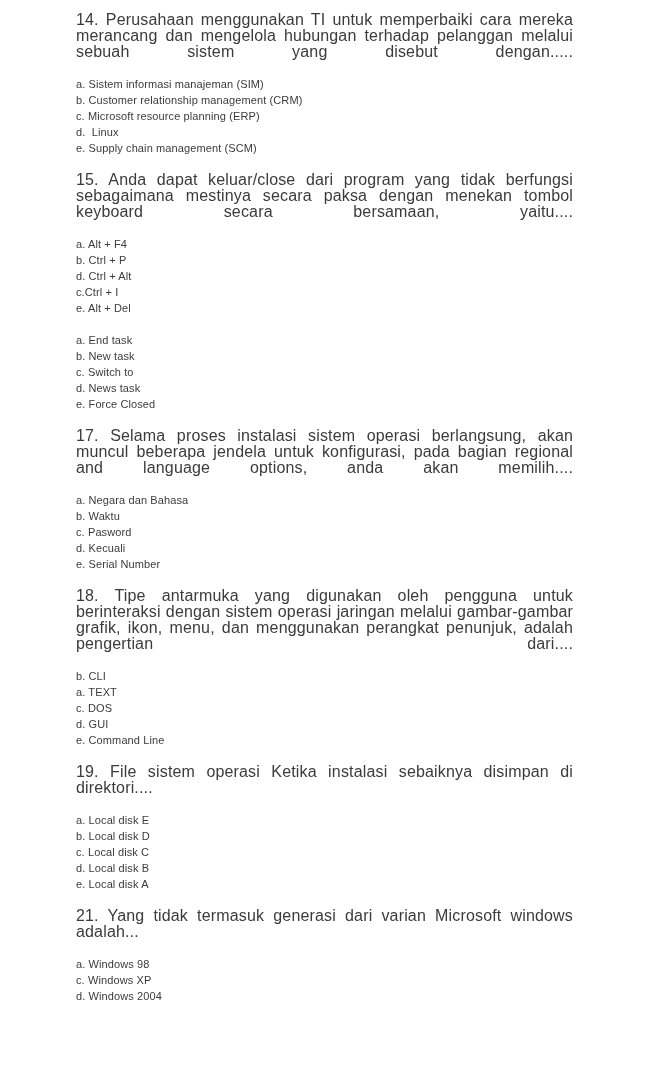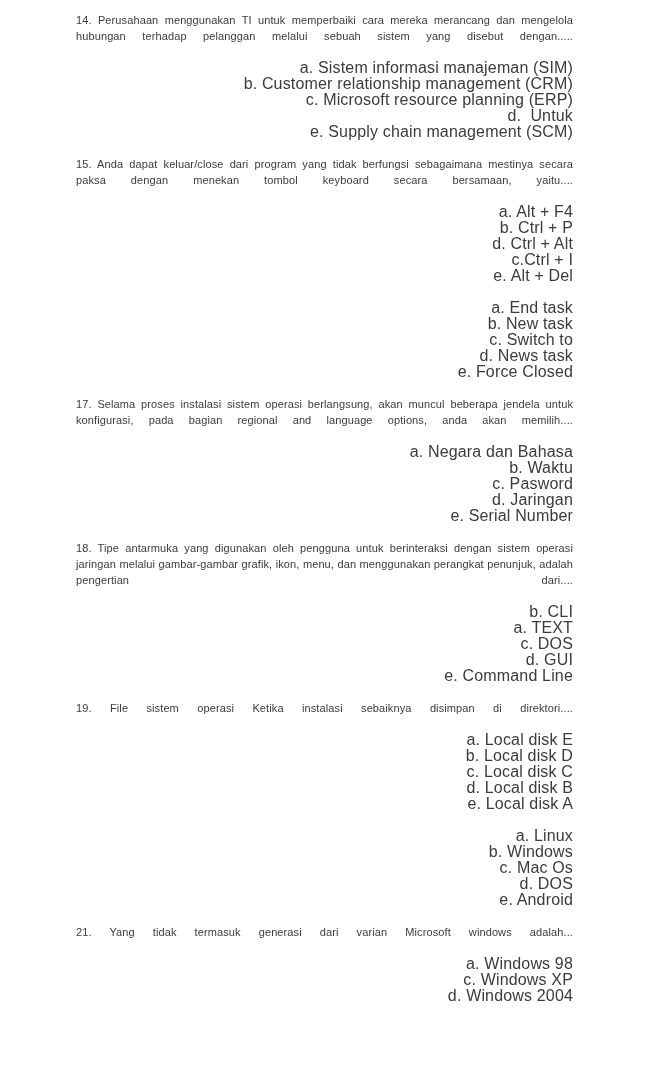--- a/index.html
+++ b/index.html
@@ -24,61 +24,61 @@
     box-sizing: border-box;
     padding: 12px 77px 0 76px;
   }
   .question-block {
     margin: 0 0 16px 0;
     padding: 0;
   }
   .stem {
     margin: 0;
     padding: 0;
-    font-size: 11px;
+    font-size: 16px;
     line-height: 16px;
     text-align: justify;
     text-justify: inter-word;
     letter-spacing: 0.01em;
     color: #3b3b3b;
   }
   
   .stem::after {
     content: "";
     display: inline-block;
     width: 100%;
   }
   .options {
     list-style: none;
     margin: 0;
     padding: 0;
   }
   .option {
     margin: 0;
     padding: 0;
-    font-size: 16px;
+    font-size: 11px;
     line-height: 16px;
-    text-align: right;
+    text-align: left;
     letter-spacing: 0.01em;
     color: #3b3b3b;
     white-space: pre;
   }
 </style>
 </head>
 <body>
 
 <div id="page">
   <div id="questions">
       <div class="question-block">
         <p class="stem">14. Perusahaan menggunakan TI untuk memperbaiki cara mereka merancang dan mengelola hubungan terhadap pelanggan melalui sebuah sistem yang disebut dengan.....</p>
         <ul class="options">
           <li class="option">a. Sistem informasi manajeman (SIM)</li>
           <li class="option">b. Customer relationship management (CRM)</li>
           <li class="option">c. Microsoft resource planning (ERP)</li>
-          <li class="option">d.  Untuk</li>
+          <li class="option">d.  Linux</li>
           <li class="option">e. Supply chain management (SCM)</li>
         </ul>
       </div>
       <div class="question-block">
         <p class="stem">15. Anda dapat keluar/close dari program yang tidak berfungsi sebagaimana mestinya secara paksa dengan menekan tombol keyboard secara bersamaan, yaitu....</p>
         <ul class="options">
           <li class="option">a. Alt + F4</li>
           <li class="option">b. Ctrl + P</li>
           <li class="option">d. Ctrl + Alt</li>
           <li class="option">c.Ctrl + I</li>
@@ -93,21 +93,21 @@
           <li class="option">d. News task</li>
           <li class="option">e. Force Closed</li>
         </ul>
       </div>
       <div class="question-block">
         <p class="stem">17. Selama proses instalasi sistem operasi berlangsung, akan muncul beberapa jendela untuk konfigurasi, pada bagian regional and language options, anda akan memilih....</p>
         <ul class="options">
           <li class="option">a. Negara dan Bahasa</li>
           <li class="option">b. Waktu</li>
           <li class="option">c. Pasword</li>
-          <li class="option">d. Jaringan</li>
+          <li class="option">d. Kecuali</li>
           <li class="option">e. Serial Number</li>
         </ul>
       </div>
       <div class="question-block">
         <p class="stem">18. Tipe antarmuka yang digunakan oleh pengguna untuk berinteraksi dengan sistem operasi jaringan melalui gambar-gambar grafik, ikon, menu, dan menggunakan perangkat penunjuk, adalah pengertian dari....</p>
         <ul class="options">
           <li class="option">b. CLI</li>
           <li class="option">a. TEXT</li>
           <li class="option">c. DOS</li>
           <li class="option">d. GUI</li>
@@ -118,27 +118,20 @@
         <p class="stem">19. File sistem operasi Ketika instalasi sebaiknya disimpan di direktori....</p>
         <ul class="options">
           <li class="option">a. Local disk E</li>
           <li class="option">b. Local disk D</li>
           <li class="option">c. Local disk C</li>
           <li class="option">d. Local disk B</li>
           <li class="option">e. Local disk A</li>
         </ul>
       </div>
       <div class="question-block">
-        <ul class="options">
-          <li class="option">a. Linux</li>
-          <li class="option">b. Windows</li>
-          <li class="option">c. Mac Os</li>
-          <li class="option">d. DOS</li>
-          <li class="option">e. Android</li>
-        </ul>
       </div>
       <div class="question-block">
         <p class="stem">21. Yang tidak termasuk generasi dari varian Microsoft windows adalah...</p>
         <ul class="options">
           <li class="option">a. Windows 98</li>
           <li class="option">c. Windows XP</li>
           <li class="option">d. Windows 2004</li>
         </ul>
       </div>
     </div>

